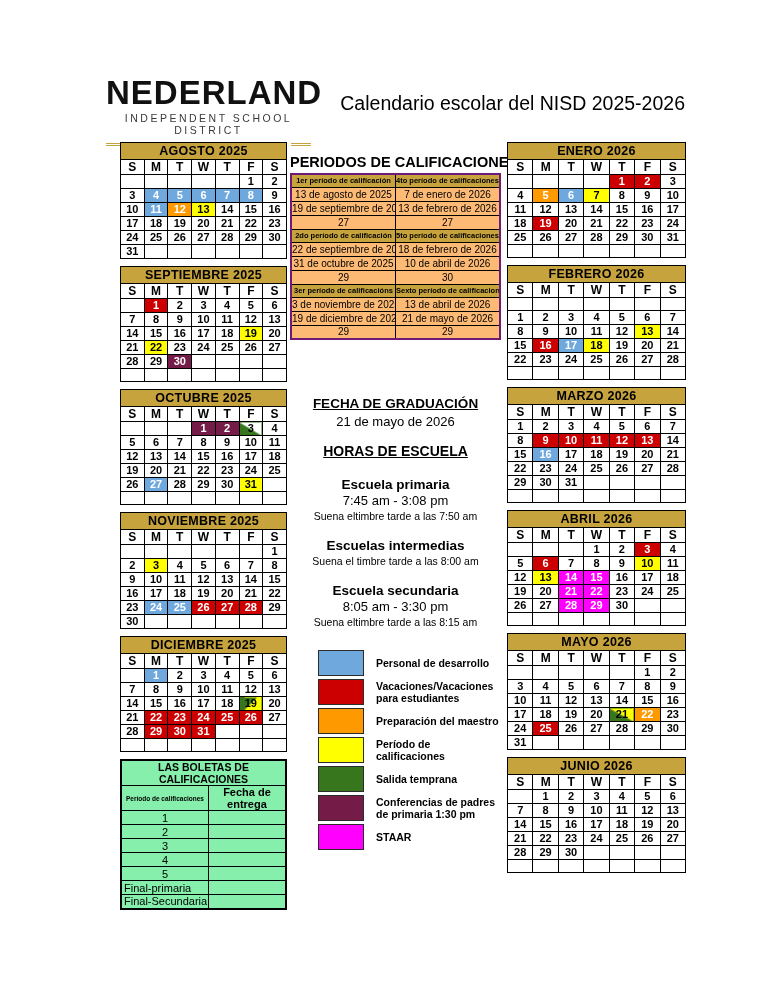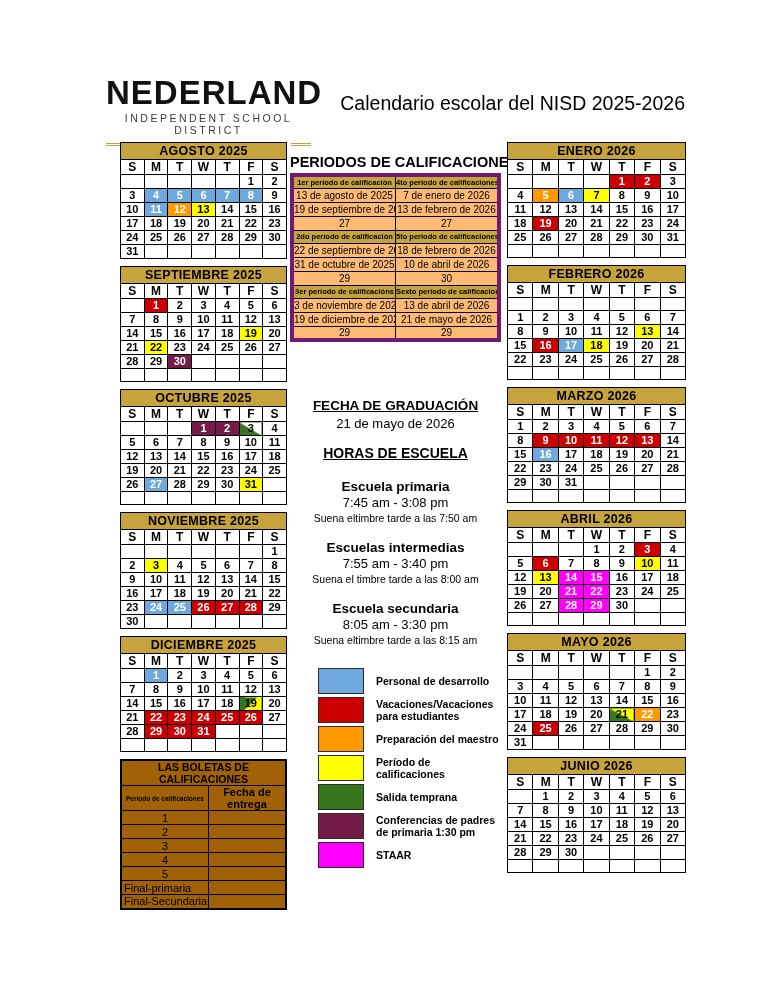--- a/index.html
+++ b/index.html
@@ -24,21 +24,21 @@
 
   
   table.month { width:100%; border-collapse:collapse; table-layout:fixed; margin-bottom:7px; }
   table.month th, table.month td { border:1px solid #000; text-align:center; padding:0; overflow:hidden; }
   .mtitle { background:#C7A33E; height:17px; font-size:12.5px; font-weight:bold; letter-spacing:0.3px; }
   .dhead  { height:14px; font-size:12px; font-weight:bold; background:#fff; }
   td.day  { height:13px; font-size:11px; font-weight:bold; line-height:13px; background:#fff; }
 
   
   .gp-title { text-align:center; font-weight:bold; font-size:14.5px; margin-bottom:3px; white-space:nowrap; }
-  table.gp { width:100%; border-collapse:collapse; table-layout:fixed; border:4px solid #701a75; }
+  table.gp { width:100%; border-collapse:collapse; table-layout:fixed; border:2px solid #701a75; }
   table.gp td { border:1px solid #000; text-align:center; overflow:hidden; }
   td.gp-head { background:#C7A33E; font-size:7.5px; font-weight:bold; height:13px; white-space:nowrap; }
   td.gp-cell { font-size:10px; height:14px; background:#fdba74; white-space:nowrap; }
 
   
   .grad { margin-top:56px; text-align:center; }
   .grad-title { font-size:13.5px; font-weight:bold; text-decoration:underline; }
   .grad-date { font-size:13px; margin-top:3px; }
   .hours { margin-top:14px; text-align:center; }
   .hours-title { font-size:14px; font-weight:bold; text-decoration:underline; }
@@ -50,21 +50,21 @@
   .school + .school { margin-top:16px; }
 
   
   .legend { margin-top:22px; padding-left:28px; }
   .legend-item { display:flex; align-items:center; margin-bottom:3px;font-weight:bold; }
   .legend-swatch { width:46px; height:26px; border:1px solid #2b2b2b; flex:0 0 46px; }
   .legend-label { font-size:10.5px; margin-left:12px; line-height:12px; width:135px; }
 
   
   table.rc { width:100%; border-collapse:collapse; table-layout:fixed; border:2px solid #000; margin-top:2px; }
-  table.rc td { border:1px solid #000; text-align:center; overflow:hidden; background:#a16207; }
+  table.rc td { border:1px solid #000; text-align:center; overflow:hidden; background:#86efac; }
   td.rc-title { background:#C7A33E; font-size:10.5px; font-weight:bold; height:16px; }
   td.rc-h1 { background:#D3D3D3; font-size:6.5px; font-weight:bold; height:14px; }
   td.rc-h2 { background:#D3D3D3; font-size:11px; font-weight:bold; height:14px; }
   td.rc-cell { font-size:11px; height:14px; }
   td.rc-cell.left { text-align:left; padding-left:2px; }
   col.rc-c1 { width:53%; } col.rc-c2 { width:47%; }
 </style>
 </head>
 <body>
 
@@ -544,21 +544,20 @@
       <div class="hours">
         <div class="hours-title">HORAS DE ESCUELA</div>
         <div id="hours-list">
             <div class="school">
               <div class="school-name">Escuela primaria</div>
               <div class="school-hours">7:45 am - 3:08 pm</div>
               <div class="school-note">Suena eltimbre tarde a las 7:50 am</div>
             </div>
             <div class="school">
               <div class="school-name">Escuelas intermedias</div>
-              <div class="school-hours">7:55 am - 3:40 pm</div>
               <div class="school-note">Suena el timbre tarde a las 8:00 am</div>
             </div>
             <div class="school">
               <div class="school-name">Escuela secundaria</div>
               <div class="school-hours">8:05 am - 3:30 pm</div>
               <div class="school-note">Suena eltimbre tarde a las 8:15 am</div>
             </div>
           </div>
       </div>
 

